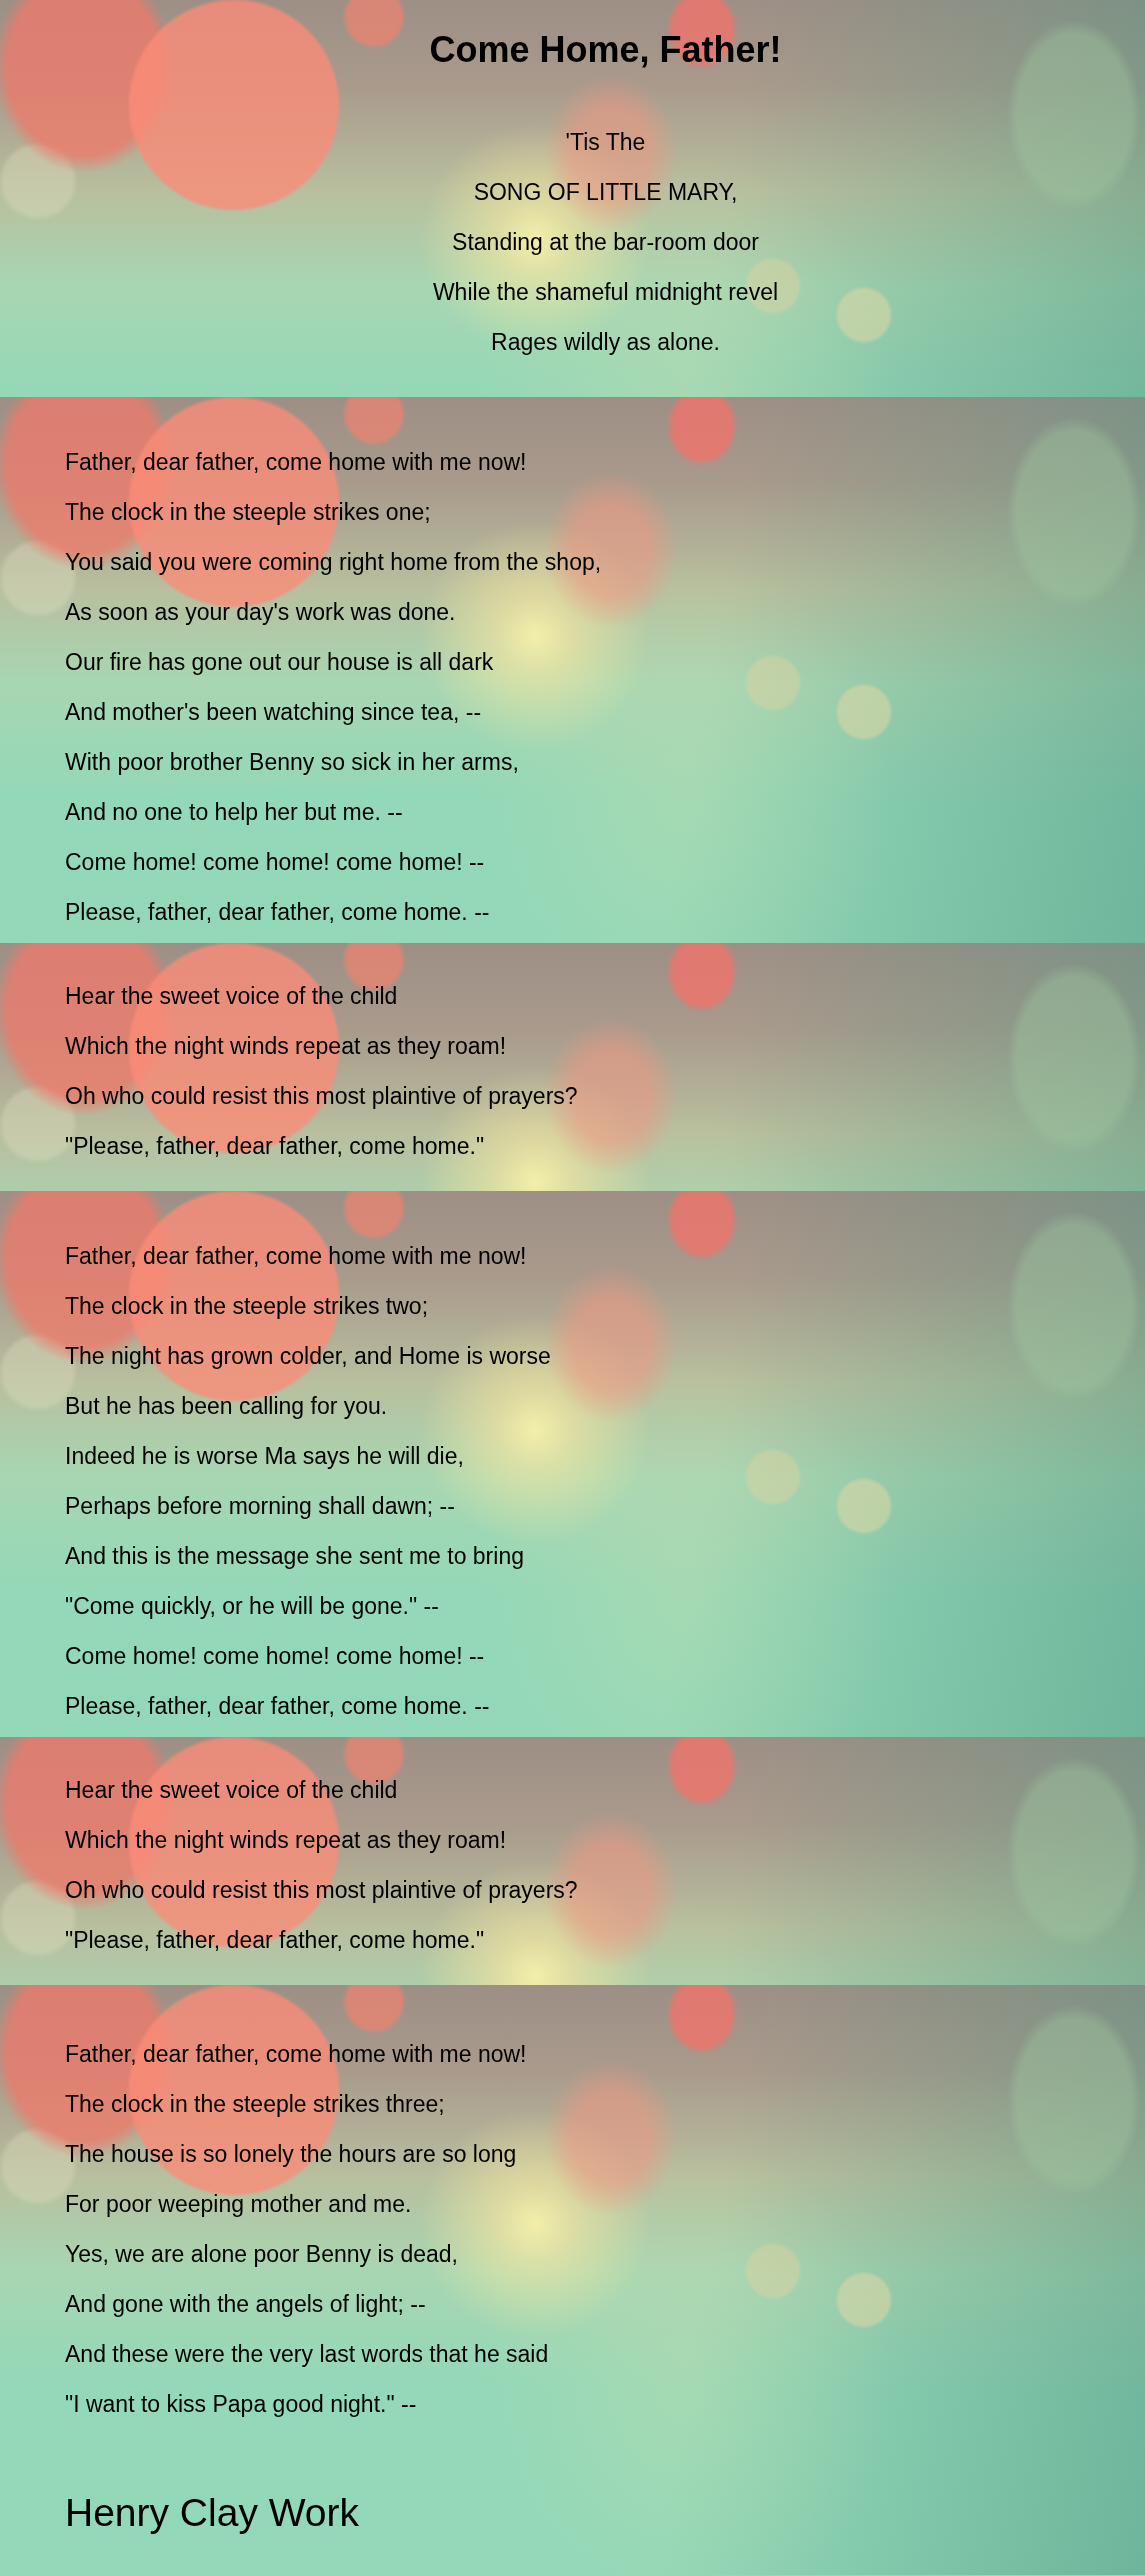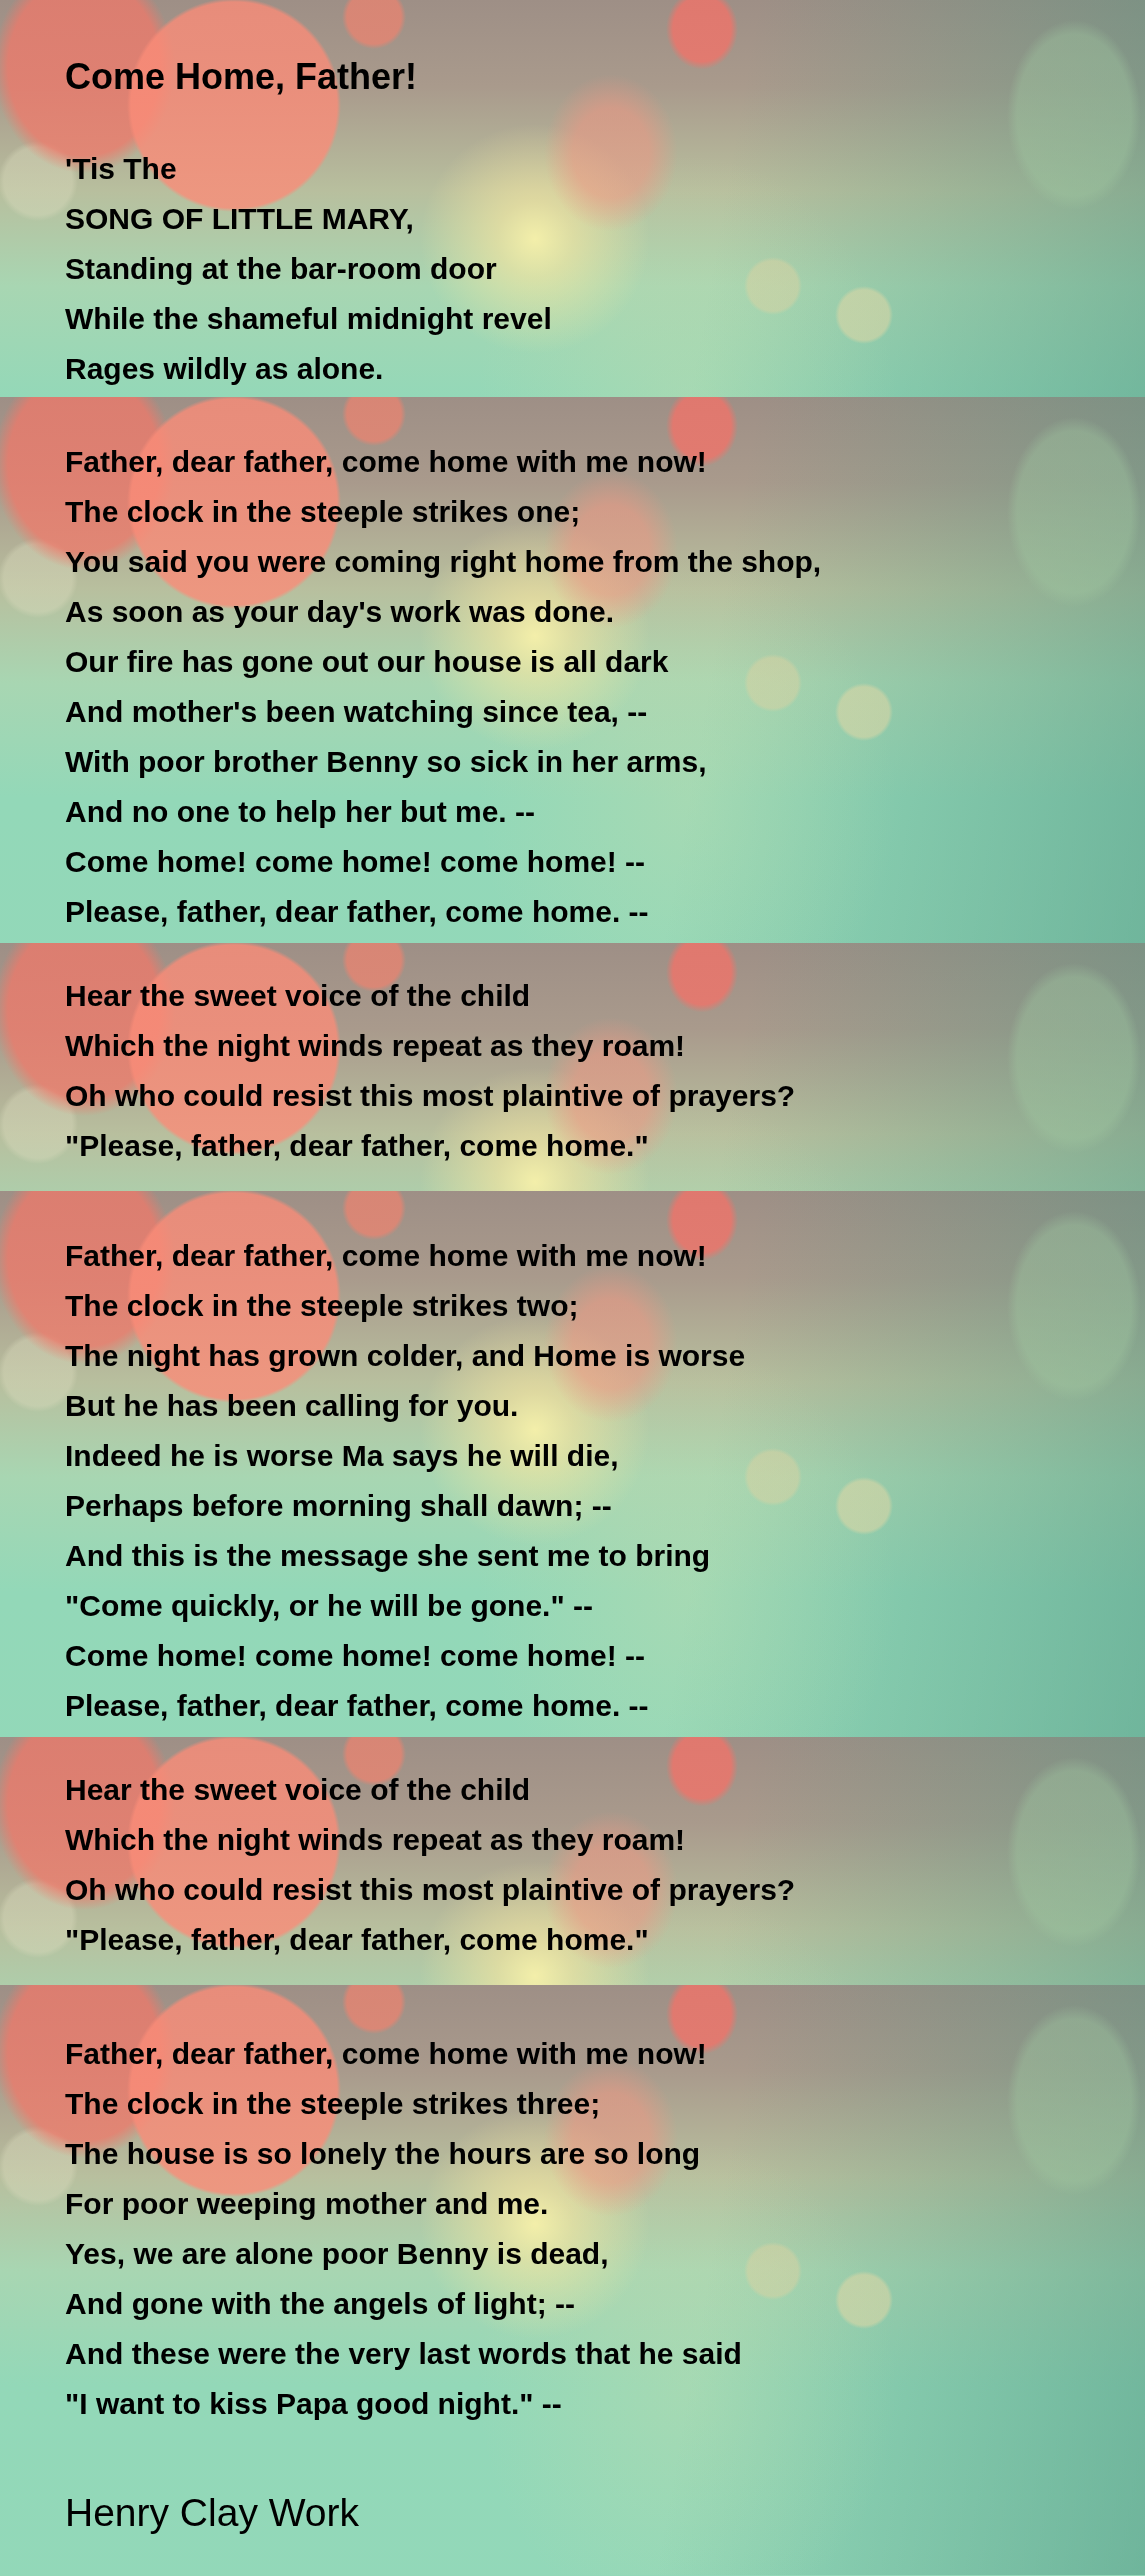--- a/index.html
+++ b/index.html
@@ -38,35 +38,35 @@
         radial-gradient(circle at 773px 286px, rgba(225,210,160,0.45) 0, rgba(225,210,160,0.45) 25px, rgba(225,210,160,0) 29px),
         radial-gradient(circle at 38px 181px, rgba(220,220,190,0.40) 0, rgba(220,220,190,0.40) 34px, rgba(220,220,190,0) 40px),
         radial-gradient(ellipse 210px 248px at 687px 401px, rgba(200,220,170,0.35) 0, rgba(200,220,170,0) 210px),
         radial-gradient(ellipse 67px 95px at 1074px 115px, rgba(160,200,160,0.40) 0, rgba(160,200,160,0.40) 57px, rgba(160,200,160,0) 67px),
         linear-gradient(100deg, rgba(0,0,0,0) 60%, rgba(80,150,130,0.55) 100%),
         linear-gradient(180deg, #9e8f86 0px, #a99a8c 86px, #b8bf9e 191px, #a8d6b2 286px, #93d8b8 401px, #92d8b9 668px);
       background-repeat: no-repeat;
       background-size: 1146px 668px;
       background-position: 0 0;
     }
-    .sec-intro { height: 397px; padding-top: 54px; }
+    .sec-intro { height: 397px; padding-top: 27px; text-align: center; }
     .sec-verse-long { height: 546px; padding-top: 40px; }
     .sec-chorus { height: 248px; padding-top: 28px; }
     .sec-final { height: 590px; padding-top: 44px; }
 
     .poem-title {
       font-size: 36px;
       font-weight: bold;
       line-height: 46px;
       margin: 0 0 44px 0;
       white-space: nowrap;
     }
     .line {
-      font-size: 30px;
-      font-weight: bold;
+      font-size: 23px;
+      font-weight: normal;
       line-height: 50px;
       height: 50px;
       white-space: nowrap;
     }
     .author {
       margin-top: 59px;
       font-size: 39px;
       font-weight: normal;
       line-height: 50px;
       white-space: nowrap;

